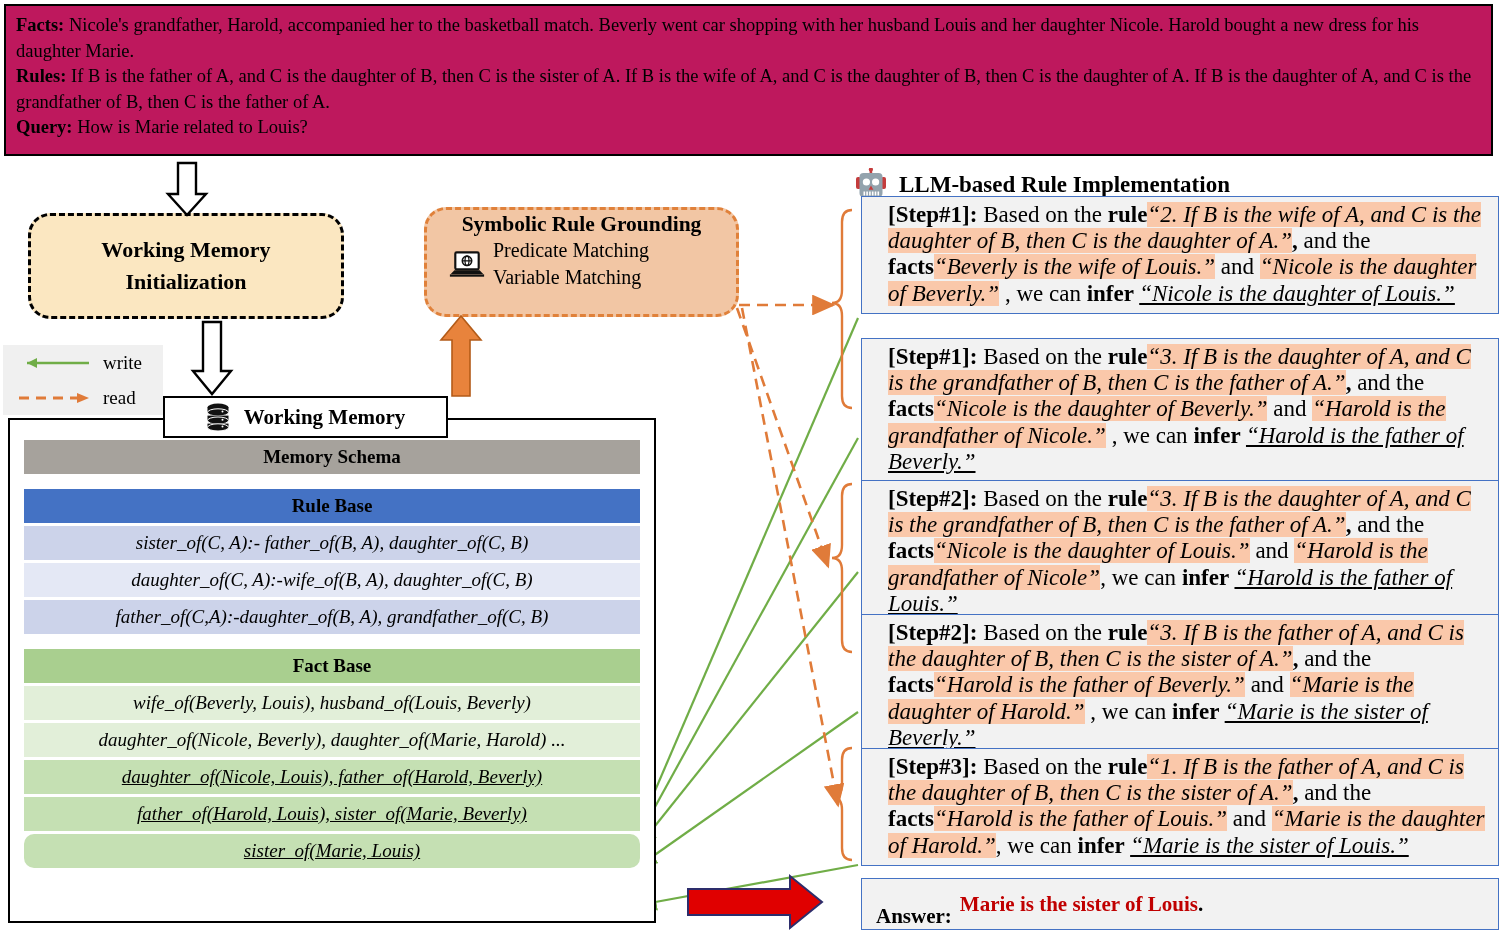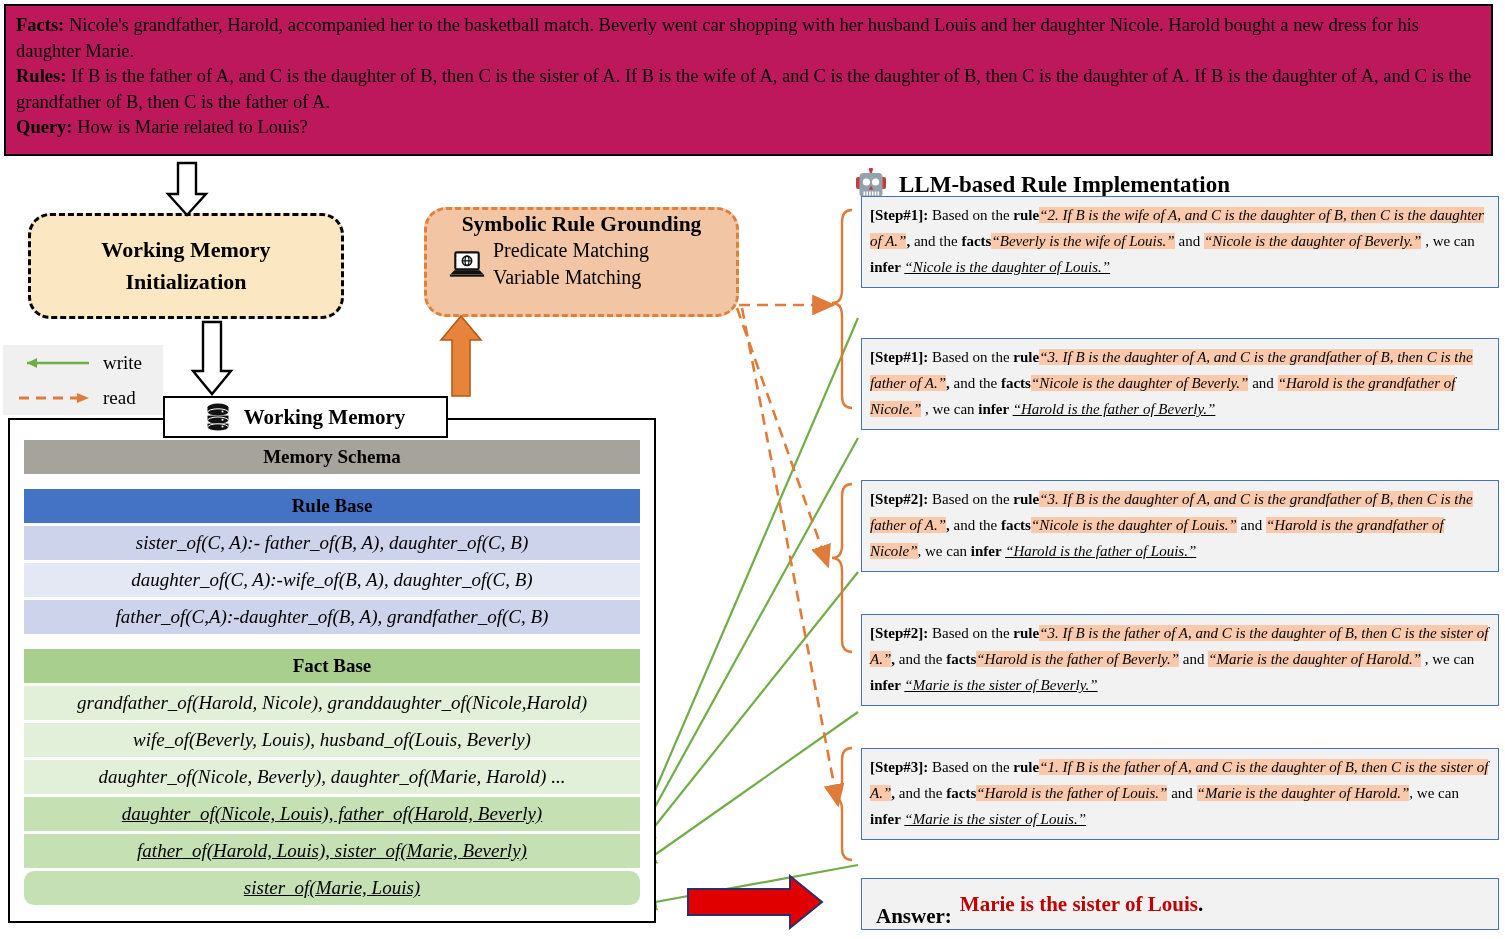--- a/index.html
+++ b/index.html
@@ -78,22 +78,22 @@
   
   .llm-title{
     position:absolute;left:855px;top:168px;
     display:flex;align-items:center;font-weight:bold;font-size:23px;
   }
   .robot-icon{width:32px;height:34px;margin-right:12px;}
 
   .step-box{
     position:absolute;left:861px;width:638px;
     border:1.6px solid #4472c4;background:#f2f2f2;box-sizing:border-box;
-    padding:5px 9px 6px 8px;
-    font-size:15px;line-height:26.2px;color:#000;
+    padding:5px 9px 6px 26px;
+    font-size:23px;line-height:26.2px;color:#000;
   }
   .hl{background:#fac8aa;}
   .it{font-style:italic;}
   .bd{font-weight:bold;}
   .ul{text-decoration:underline;}
   .answer-box{
     position:absolute;left:861px;top:878px;width:638px;height:52px;
     border:1.6px solid #4472c4;background:#f2f2f2;box-sizing:border-box;
     display:flex;align-items:center;padding-left:14px;
     font-size:21px;
@@ -212,21 +212,20 @@
   <div class="mem-frame">
     <div class="mem-rows" id="mem-rows">
         <div class="row hdr" style="background: rgb(166, 162, 156);"><span>Memory Schema</span></div>
         <div class="gap"></div>
         <div class="row hdr" style="background: rgb(68, 114, 196);"><span>Rule Base</span></div>
         <div class="row item" style="background: rgb(204, 211, 234);"><span>sister_of(C, A):- father_of(B, A), daughter_of(C, B)</span></div>
         <div class="row item" style="background: rgb(228, 232, 245);"><span>daughter_of(C, A):-wife_of(B, A), daughter_of(C, B)</span></div>
         <div class="row item" style="background: rgb(204, 211, 234);"><span>father_of(C,A):-daughter_of(B, A), grandfather_of(C, B)</span></div>
         <div class="gap"></div>
         <div class="row hdr" style="background: rgb(169, 207, 143);"><span>Fact Base</span></div>
-        <div class="row item" style="background: rgb(226, 239, 217);"><span>grandfather_of(Harold, Nicole), granddaughter_of(Nicole,Harold)</span></div>
         <div class="row item" style="background: rgb(226, 239, 217);"><span>wife_of(Beverly, Louis), husband_of(Louis, Beverly)</span></div>
         <div class="row item" style="background: rgb(226, 239, 217);"><span>daughter_of(Nicole, Beverly), daughter_of(Marie, Harold) ...</span></div>
         <div class="row item under" style="background: rgb(197, 224, 179);"><span>daughter_of(Nicole, Louis), father_of(Harold, Beverly)</span></div>
         <div class="row item under" style="background: rgb(197, 224, 179);"><span>father_of(Harold, Louis), sister_of(Marie, Beverly)</span></div>
         <div class="row item under" style="background: rgb(197, 224, 179); border-radius: 10px;"><span>sister_of(Marie, Louis)</span></div>
       </div>
   </div>
 
   <div class="wm-bar">
     <svg class="db-icon" viewBox="0 0 24 28">

